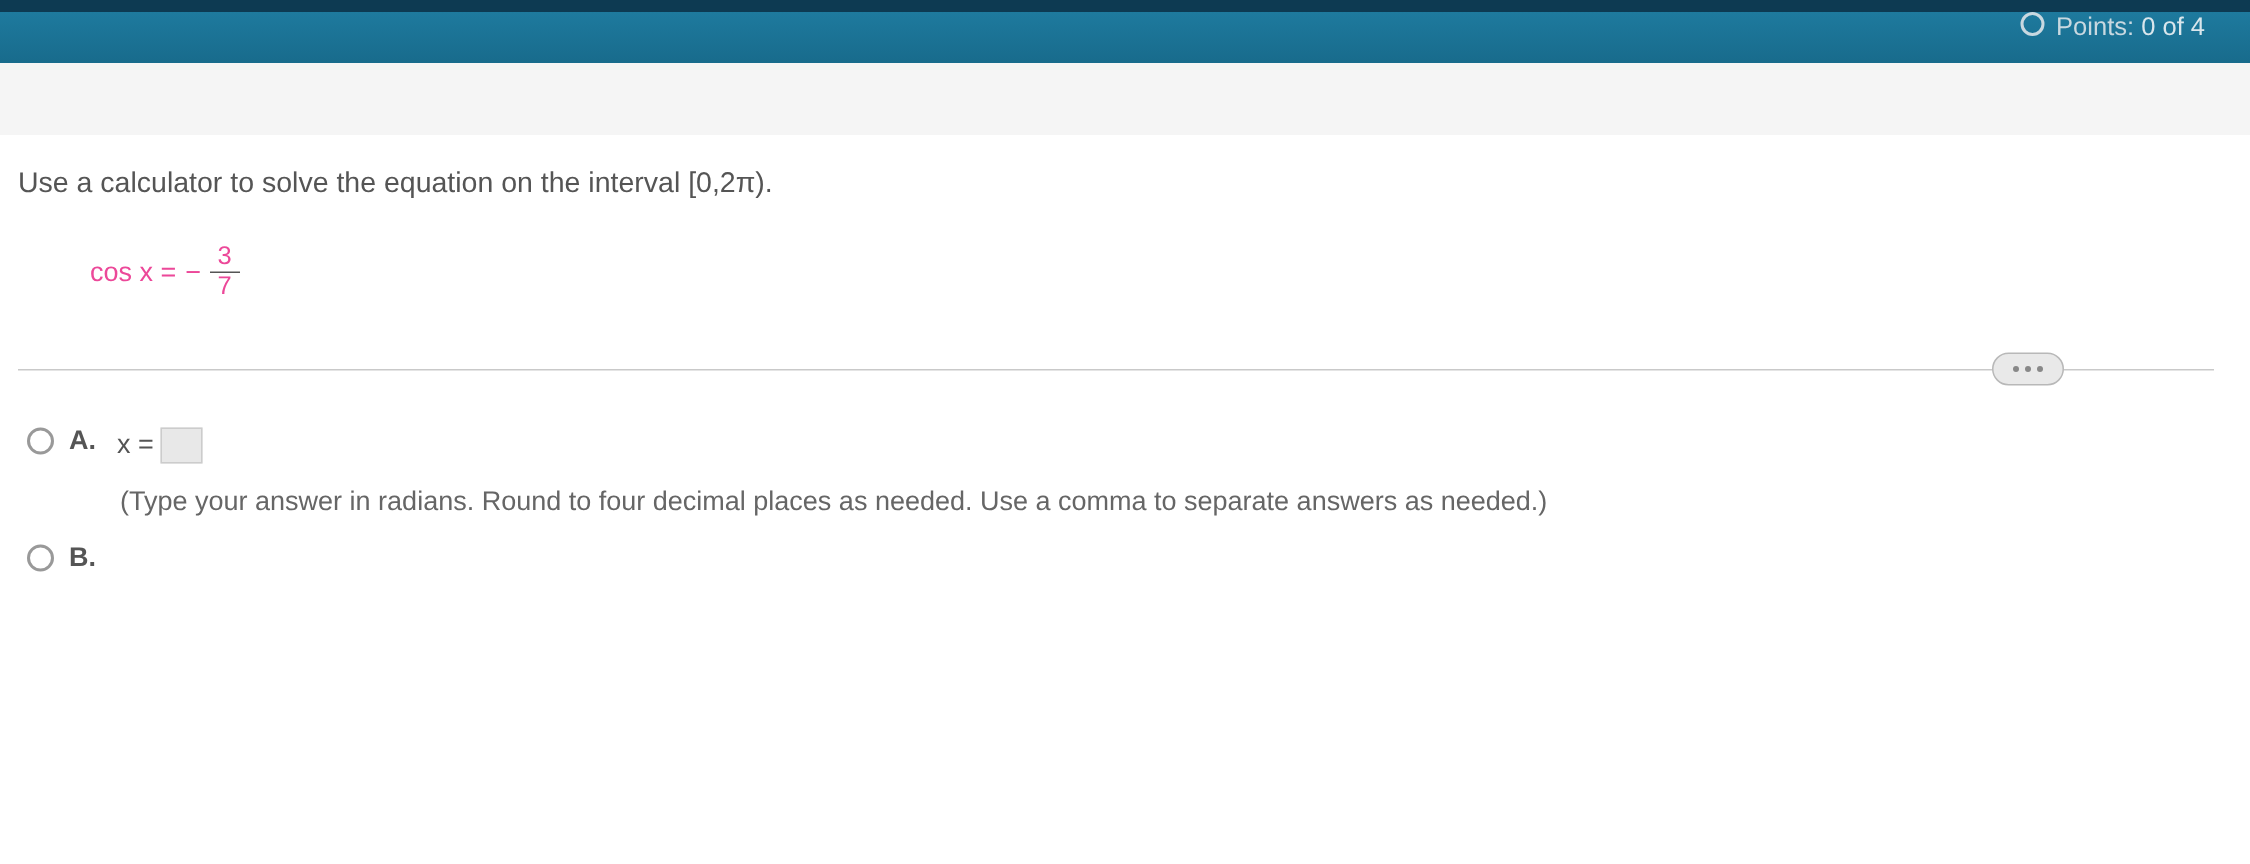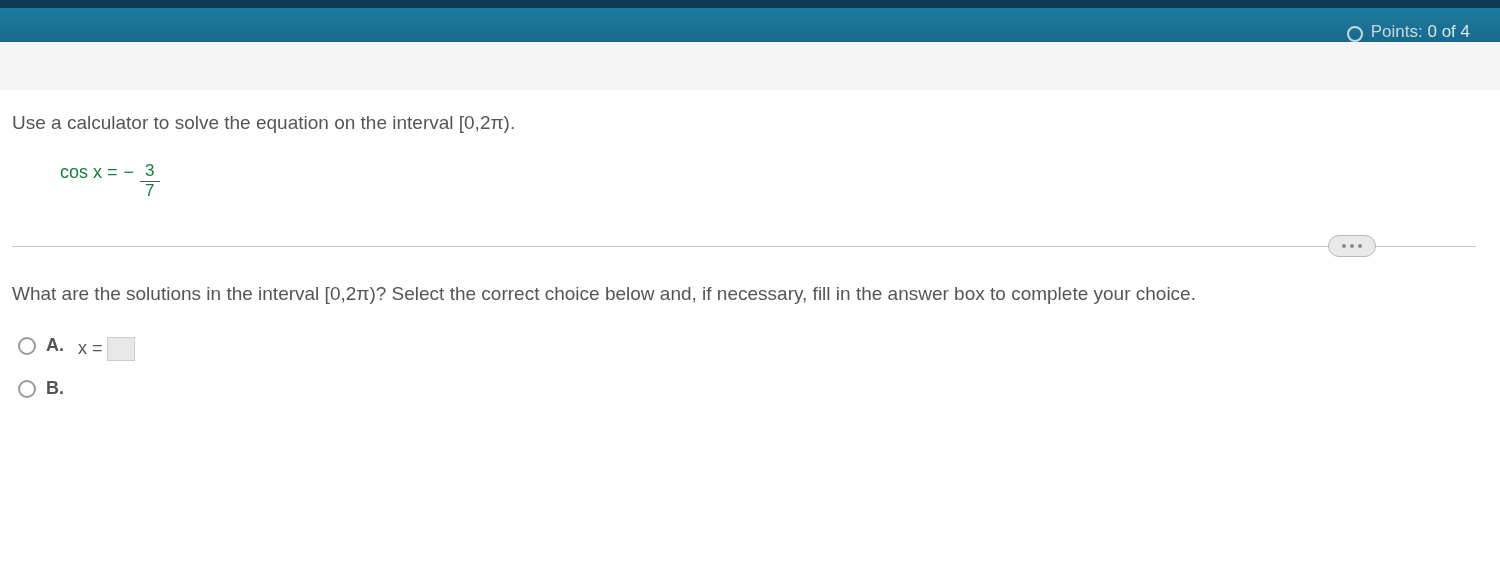--- a/index.html
+++ b/index.html
@@ -8,21 +8,21 @@
       background: #f5f5f5;
       width: 1500px;
       height: 576px;
       overflow: hidden;
     }
     .header-bar {
       background: linear-gradient(to bottom, #1e7a9e, #186b8c);
       height: 42px;
       display: flex;
       justify-content: flex-end;
-      align-items: flex-end;
+      align-items: flex-start;
       padding-right: 30px;
       color: #c8d8e0;
       font-size: 17px;
       border-top: 8px solid #0d3a52;
     }
     .header-bar .icon-circle {
       width: 16px;
       height: 16px;
       border: 2px solid #c8d8e0;
       border-radius: 50%;
@@ -36,26 +36,26 @@
       padding: 22px 24px 30px 12px;
       min-height: 534px;
       margin-top: 48px;
     }
     .instruction {
       color: #555;
       font-size: 19px;
       margin-bottom: 28px;
     }
     .equation {
-      color: #15803d;
+      color: #ec4899;
       font-size: 18px;
       margin-left: 48px;
       margin-bottom: 46px;
       display: flex;
-      align-items: flex-start;
+      align-items: center;
       gap: 6px;
     }
     .equation .fn { font-style: normal; }
     .equation .frac {
       display: inline-flex;
       flex-direction: column;
       align-items: center;
       font-size: 17px;
       line-height: 1.1;
       vertical-align: middle;
@@ -173,32 +173,32 @@
 
   <div class="divider-wrap">
     <hr class="divider">
     <div class="ellipsis-btn">
       <span></span>
         <span></span>
         <span></span>
     </div>
   </div>
 
-  <div class="question">What are the solutions in the interval [0,2π)? Select the correct choice below and, if necessary, fill in the answer box to complete your choice.</div>
 
   <div class="choices">
     <div class="choice-row">
       <div class="radio"></div>
       <div class="choice-label">A.</div>
       <div class="choice-body">
         <div class="answer-line">
           <span>x =</span>
           <span class="answer-box"></span>
         </div>
       </div>
     </div>
+    <div class="hint">(Type your answer in radians. Round to four decimal places as needed. Use a comma to separate answers as needed.)</div>
 
     <div class="choice-row choice-b">
       <div class="radio"></div>
       <div class="choice-label">B.</div>
     </div>
   </div>
 </div>
 
 </body></html>

